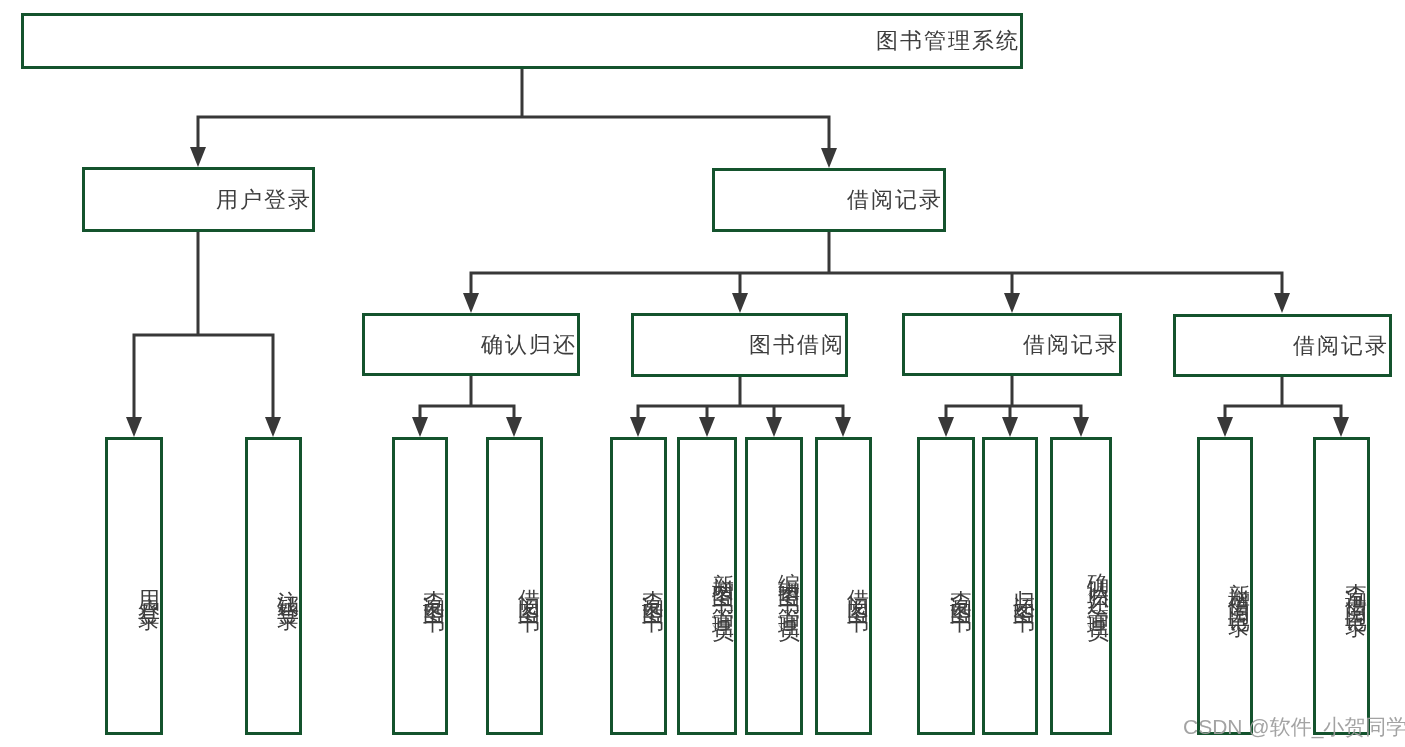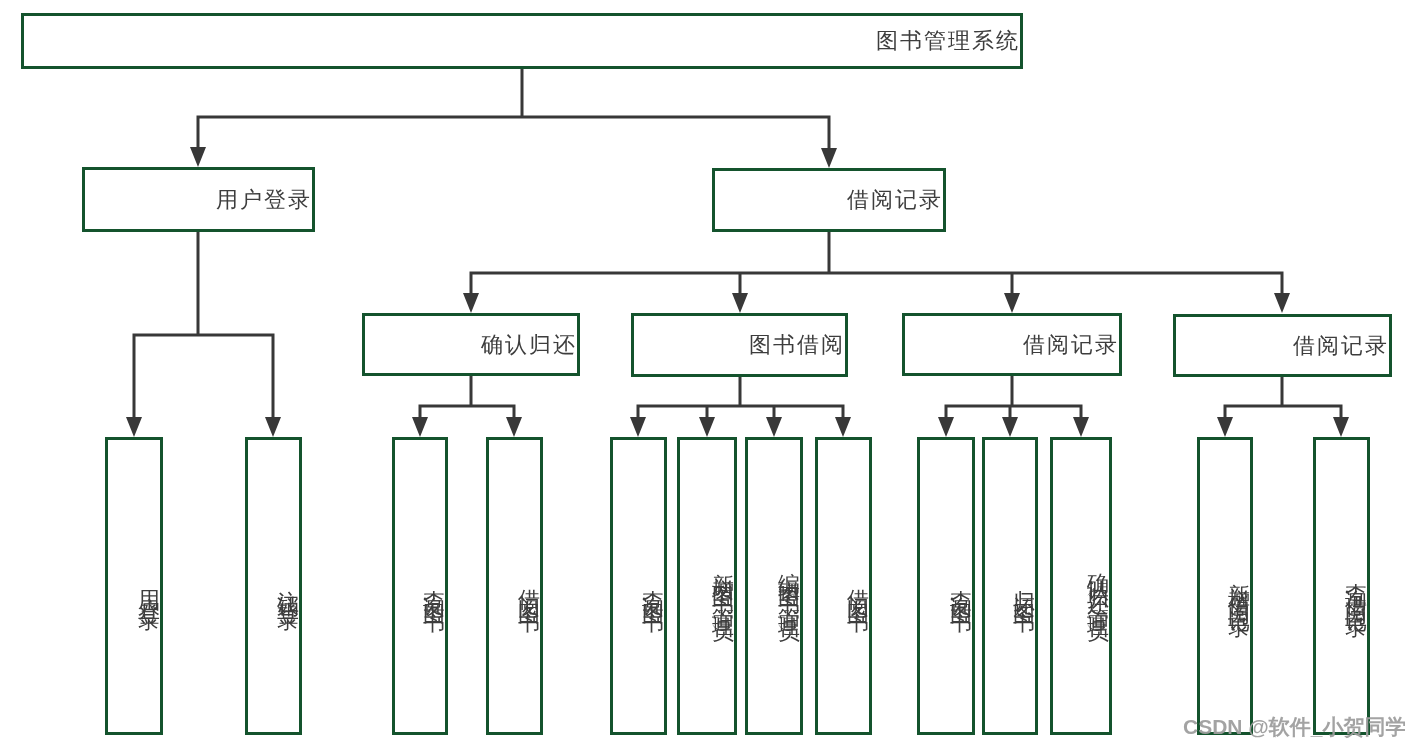--- a/index.html
+++ b/index.html
@@ -47,21 +47,20 @@
   .watermark {
     position: absolute;
     left: 1183px;
     top: 714px;
     width: 220px;
     z-index: 3;
     font-size: 21px;
     line-height: 26px;
     color: rgba(158, 158, 158, 0.95);
     white-space: nowrap;
-    font-weight: bold;
   }
 </style>
 </head>
 <body>
 
 <div class="canvas">
 
   <svg class="connectors" viewBox="0 0 1405 747" xmlns="http://www.w3.org/2000/svg">
 
     <path d="M522 69 V118.5

